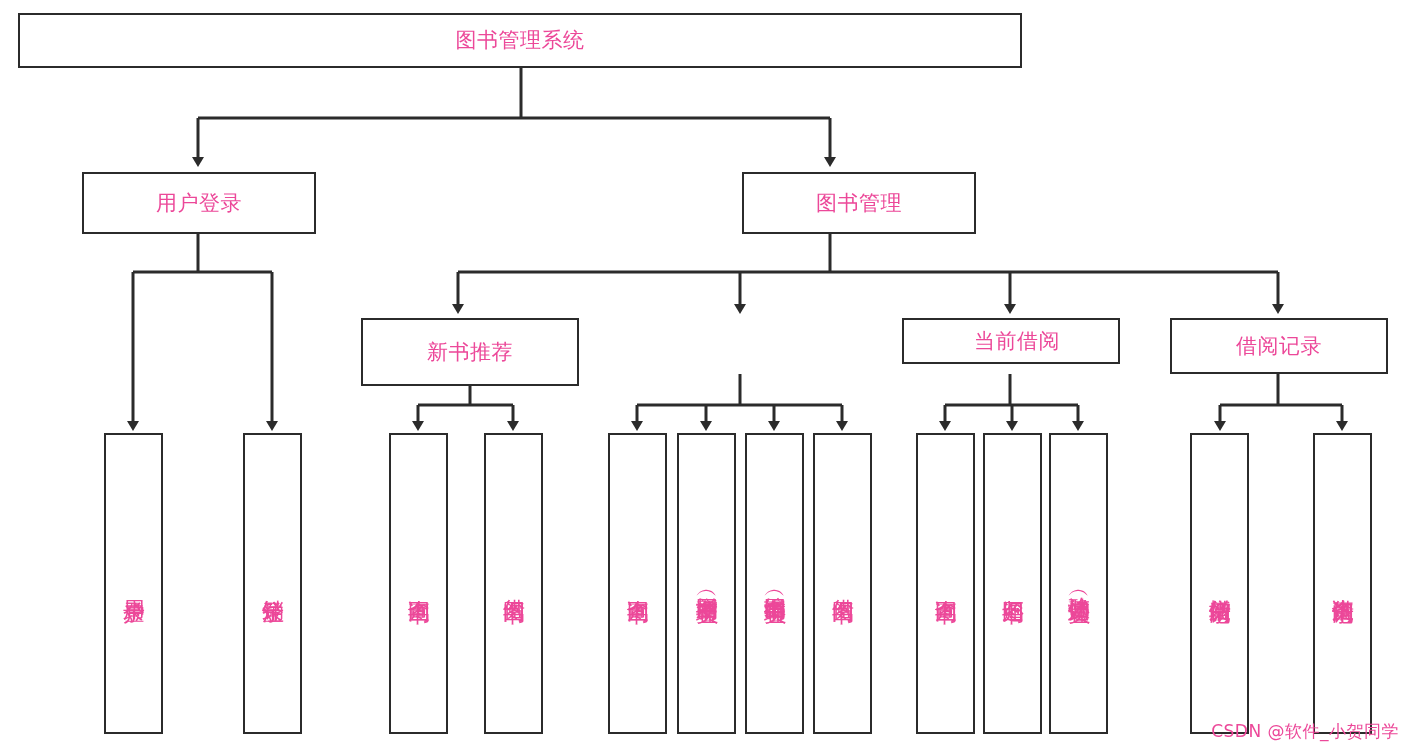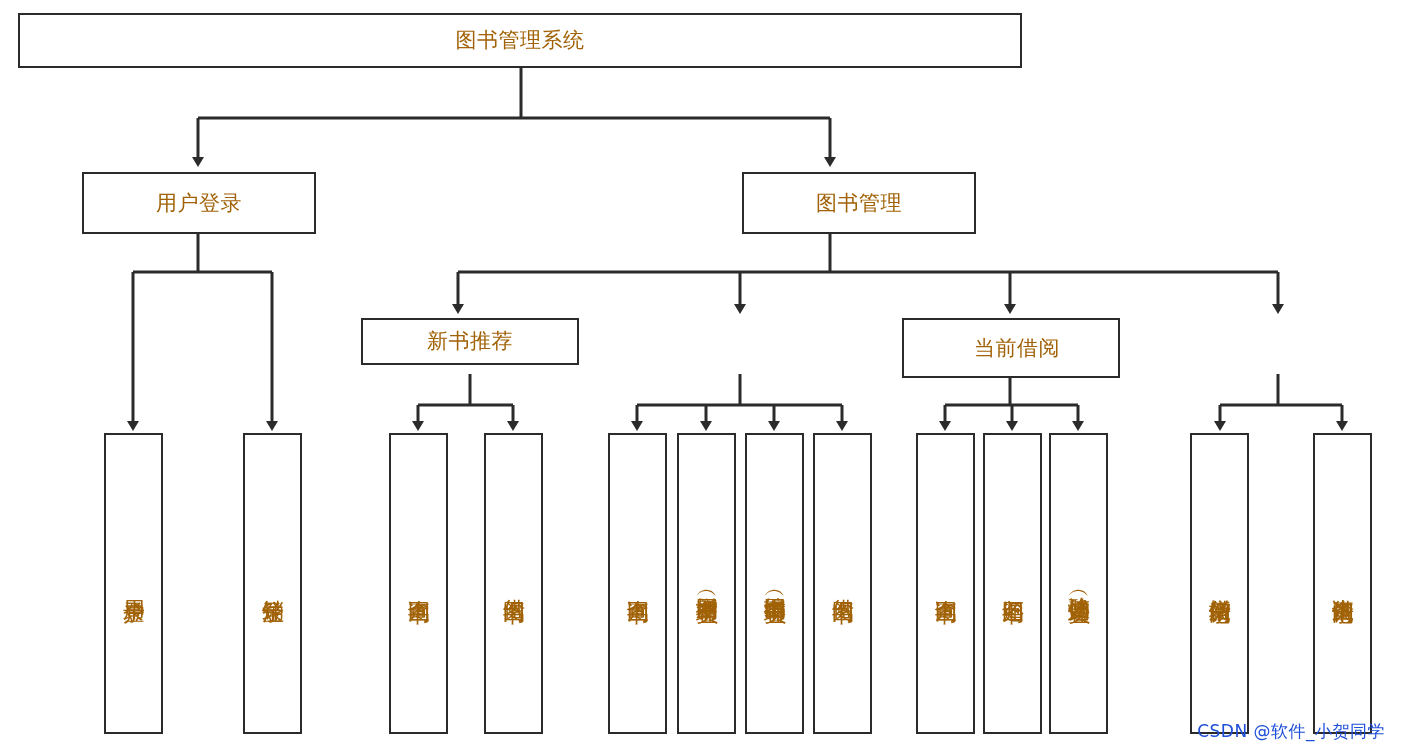--- a/index.html
+++ b/index.html
@@ -27,21 +27,21 @@
     pointer-events: none;
   }
   .node {
     position: absolute;
     box-sizing: border-box;
     border: 2px solid #2b2b2b;
     background: #ffffff;
     display: flex;
     align-items: center;
     justify-content: center;
-    color: #a16207;
+    color: #ec4899;
   }
   .node.horiz {
     font-size: 21px;
     line-height: 1.15;
     letter-spacing: 0.5px;
     white-space: nowrap;
   }
   .node.vert {
     writing-mode: vertical-rl;
     text-orientation: upright;
@@ -52,24 +52,24 @@
     padding-bottom: 6px;
   }
   .node.vert .vtext {
     writing-mode: vertical-rl;
     text-orientation: upright;
     text-align: center;
     display: block;
   }
   .watermark {
     position: absolute;
-    right: 20px;
+    right: 6px;
     bottom: 4px;
     font-size: 17px;
-    color: #1d4ed8;
+    color: #ec4899;
     letter-spacing: 0.5px;
     white-space: nowrap;
     font-family: "DejaVu Sans", "Liberation Sans", sans-serif;
   }
 </style>
 </head>
 <body>
 
 <div id="canvas">
 
@@ -127,25 +127,28 @@
     <span>图书管理系统</span>
   </div>
 
   <div class="node horiz" style="left:82px; top:172px; width:234px; height:62px;">
     <span>用户登录</span>
   </div>
   <div class="node horiz" style="left:713px; top:172px; width:234px; height:62px;margin-left:29px;">
     <span>图书管理</span>
   </div>
 
-  <div class="node horiz" style="left:361px; top:318px; width:218px; height:47px;">
+  <div class="node horiz" style="left:361px; top:318px; width:218px; height:68px;">
     <span>新书推荐</span>
   </div>
-  <div class="node horiz" style="left:902px; top:318px; width:218px; height:60px;padding-left:12px;">
+  <div class="node horiz" style="left:902px; top:318px; width:218px; height:46px;padding-left:12px;">
     <span>当前借阅</span>
+  </div>
+  <div class="node horiz" style="left:1170px; top:318px; width:218px; height:56px;">
+    <span>借阅记录</span>
   </div>
 
   <div class="node vert" style="left:104px; top:433px; width:59px; height:301px;">
     <span class="vtext">用户登录</span>
   </div>
   <div class="node vert" style="left:243px; top:433px; width:59px; height:301px;">
     <span class="vtext">注销登录</span>
   </div>
 
   <div class="node vert" style="left:389px; top:433px; width:59px; height:301px;">

